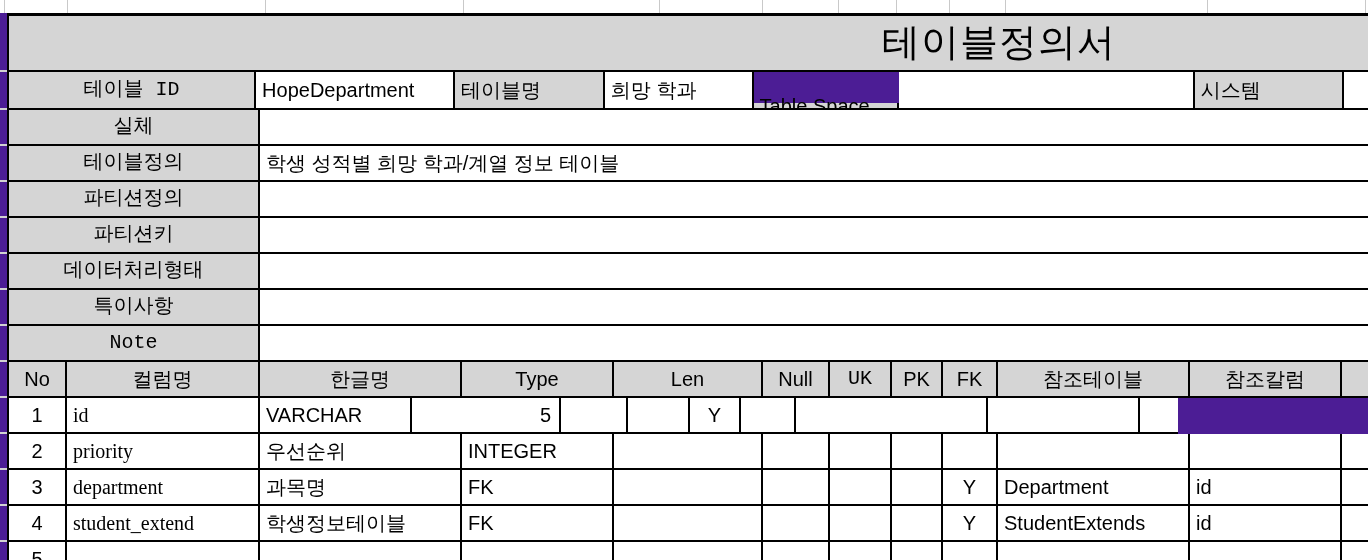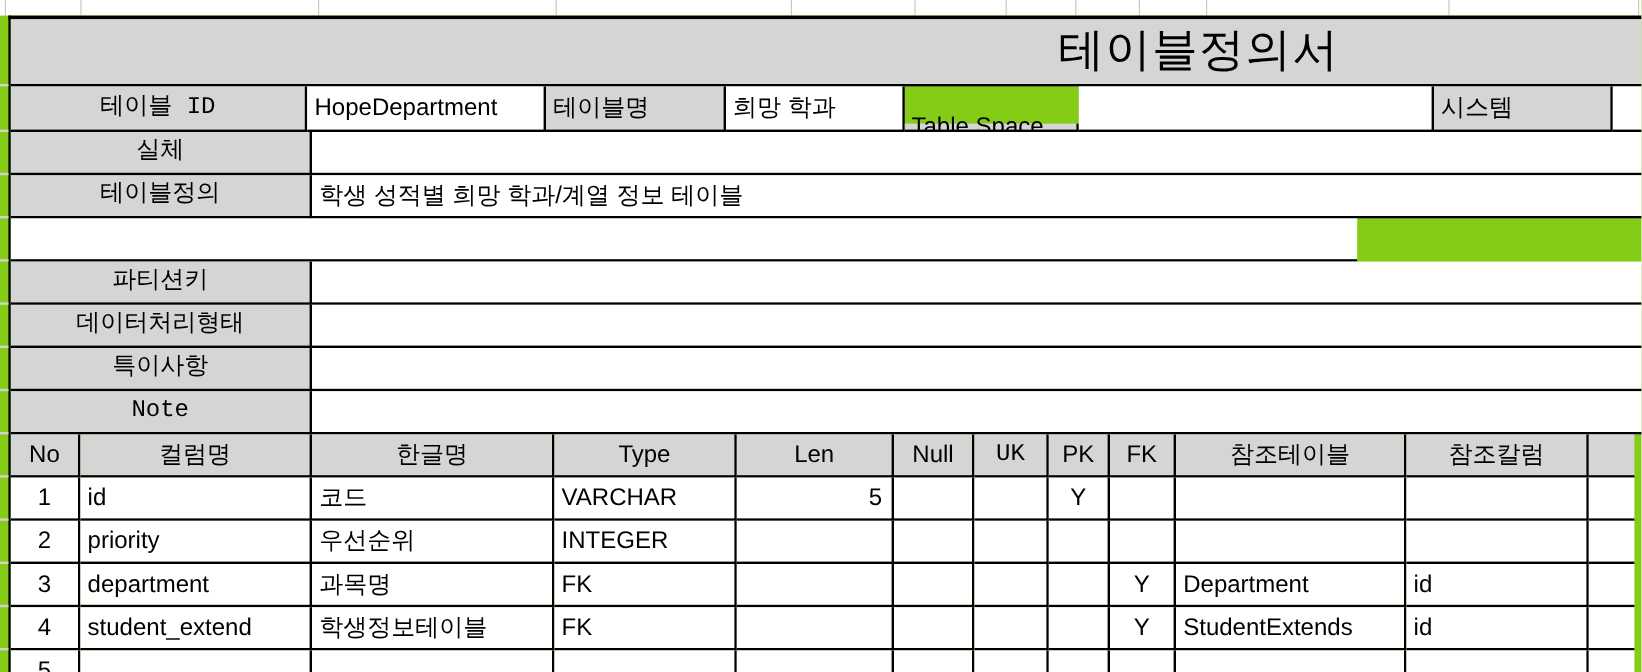--- a/index.html
+++ b/index.html
@@ -1,20 +1,20 @@
 <!DOCTYPE html>
 <html><head>
 <meta charset="utf-8">
 <style>
   html,body{margin:0;padding:0;background:#ffffff;}
   .stage{
     position:relative;
     width:1368px;height:560px;
     overflow:hidden;
-    background:#84cc16;
+    background:#4c1d95;
     font-family:"Liberation Sans","DejaVu Sans",sans-serif;
     color:#000;
   }
   
   .topstrip{position:absolute;left:0;top:0;width:1368px;height:13px;background:#fff;}
   .topstrip .gl{position:absolute;top:0;width:1px;height:13px;background:#c9c9c9;}
   
   .sheet{
     position:absolute;left:7px;top:13px;
     width:1373px;
@@ -44,22 +44,22 @@
   
   .h-title{height:56px;}
   .h-id{height:38px;}
   .h-info{height:36px;}
   .h-row{height:36px;}
   .h-last{height:36px;}
   
   .title-cell{font-size:38px;letter-spacing:1px;}
   .title-cell span{margin-left:873px;}
   
-  .c-no{width:58px;}   .c-col{width:193px;} .c-kor{width:202px;}
-  .c-type{width:152px;}.c-len{width:131px;} .c-null{width:67px;}
+  .c-no{width:58px;}   .c-col{width:193px;font-family:Liberation Serif, serif;} .c-kor{width:202px;}
+  .c-type{width:152px;}.c-len{width:149px;} .c-null{width:67px;}
   .c-uk{width:62px;font-family:Liberation Mono, monospace;}   .c-pk{width:51px;}   .c-fk{width:55px;}
   .c-ref{width:192px;} .c-refc{width:152px;}.c-x{width:38px;}
   
   .c-label{width:251px;font-family:Liberation Mono, monospace;}
   .c-val{width:1122px;}
   .c-idv{width:202px;} .c-tnl{width:152px;} .c-tnv{width:151px;}
   .c-tsl{width:148px;margin-top:31px;} .c-tsv{width:300px;} .c-sys{width:151px;} .c-end{width:39px;}
   .c-full{width:1373px;}
 </style>
 </head>
@@ -103,20 +103,21 @@
 
     <div class="trow h-info">
       <div class="cell gray c-label ac">실체</div>
       <div class="cell c-val al noborder-r"></div>
     </div>
     <div class="trow h-info">
       <div class="cell gray c-label ac">테이블정의</div>
       <div class="cell c-val al noborder-r">학생 성적별 희망 학과/계열 정보 테이블</div>
     </div>
     <div class="trow h-info">
+      <div class="cell gray c-label ac">파티션정의</div>
       <div class="cell c-val al noborder-r"></div>
     </div>
     <div class="trow h-info">
       <div class="cell gray c-label ac">파티션키</div>
       <div class="cell c-val al noborder-r"></div>
     </div>
     <div class="trow h-info">
       <div class="cell gray c-label ac">데이터처리형태</div>
       <div class="cell c-val al noborder-r"></div>
     </div>
@@ -140,21 +141,20 @@
       <div class="cell gray c-pk ac">PK</div>
       <div class="cell gray c-fk ac">FK</div>
       <div class="cell gray c-ref ac">참조테이블</div>
       <div class="cell gray c-refc ac">참조칼럼</div>
       <div class="cell gray c-x noborder-r"></div>
     </div>
 
     <div class="trow h-row">
       <div class="cell c-no ac">1</div>
       <div class="cell c-col al">id</div>
-      <div class="cell c-kor al">코드</div>
       <div class="cell c-type al">VARCHAR</div>
       <div class="cell c-len ar">5</div>
       <div class="cell c-null ac"></div>
       <div class="cell c-uk ac"></div>
       <div class="cell c-pk ac">Y</div>
       <div class="cell c-fk ac"></div>
       <div class="cell c-ref al"></div>
       <div class="cell c-refc al"></div>
       <div class="cell c-x noborder-r"></div>
     </div>

